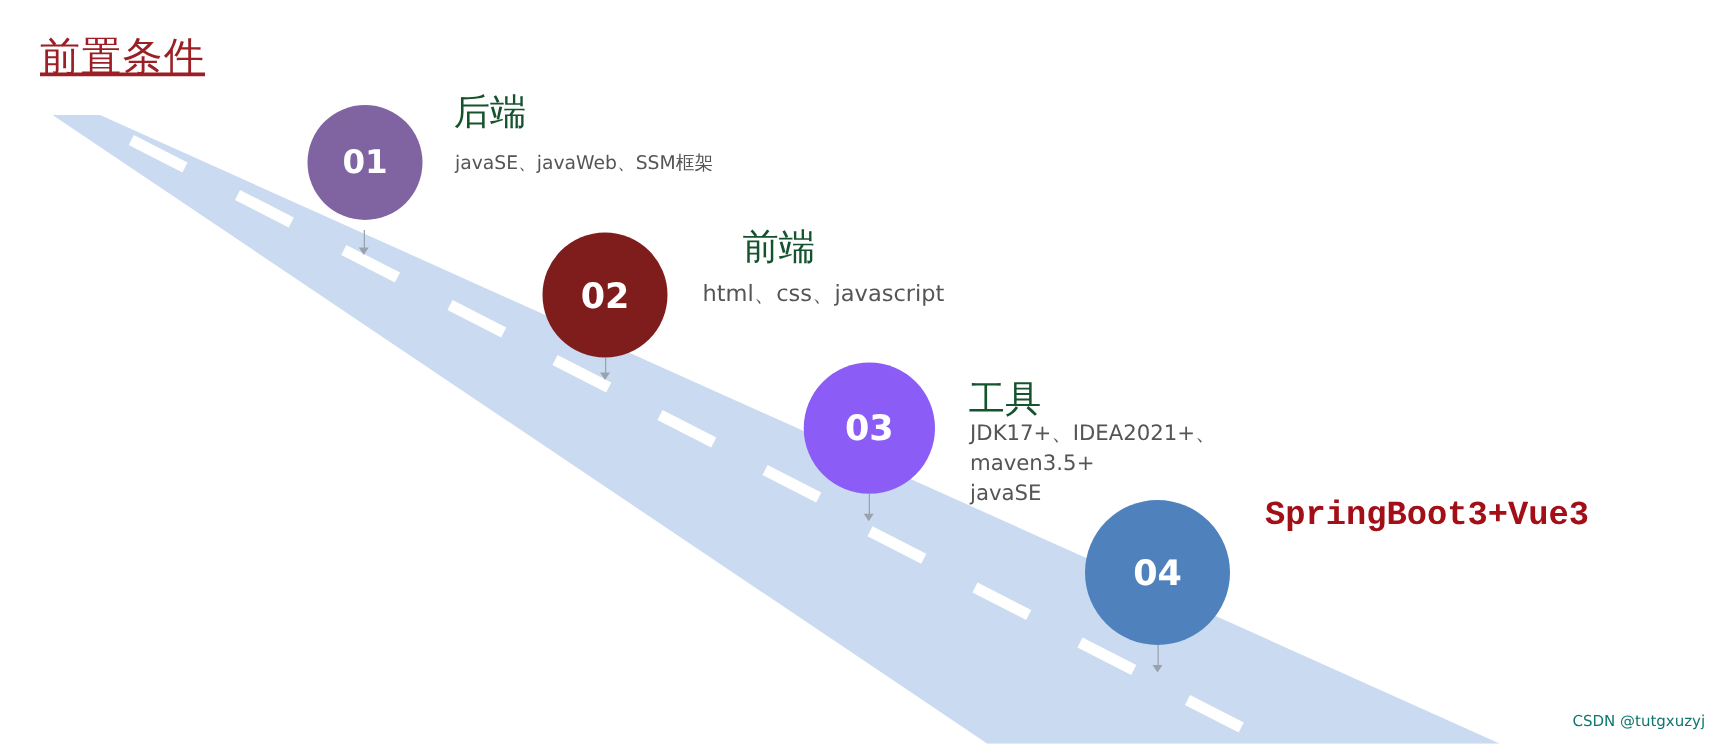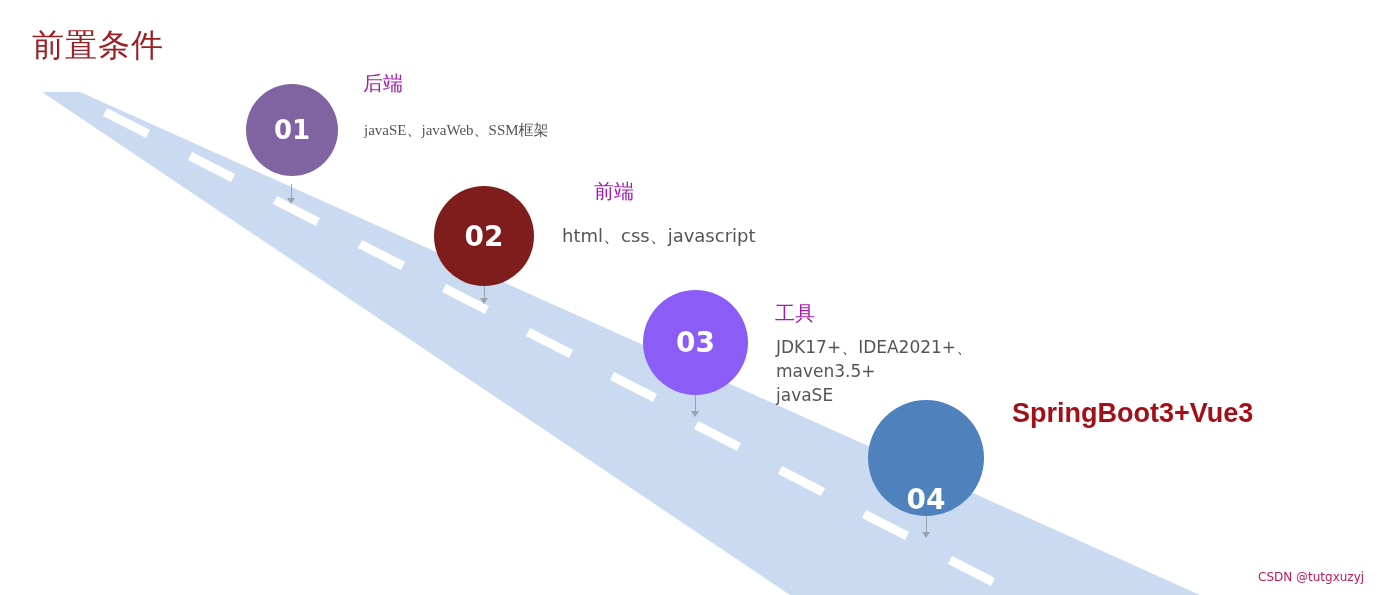--- a/index.html
+++ b/index.html
@@ -1,30 +1,30 @@
 <!DOCTYPE html>
 <html><head>
 <meta charset="utf-8">
 <style>
   html, body { margin:0; padding:0; background:#ffffff; }
   body { width:1385px; height:595px; position:relative; overflow:hidden;
          font-family:"DejaVu Sans","Liberation Sans",sans-serif; }
   .road { position:absolute; left:0; top:0; }
-  .title { position:absolute; left:32px; top:24px; font-size:32px; color:#9b1f24; letter-spacing:1px; }
+  .title { position:absolute; left:32px; top:24px; font-size:32px; color:#9b1f24; letter-spacing:1px;text-decoration:underline; }
   .node { position:absolute; border-radius:50%; display:flex; align-items:center; justify-content:center;
           color:#fff; font-weight:bold; font-family:"DejaVu Sans","Liberation Sans",sans-serif; }
   .stem { position:absolute; width:1px; background:#9aa3ad; }
   .stem::after { content:""; position:absolute; left:-4px; bottom:-4px; border-left:4.5px solid transparent;
           border-right:4.5px solid transparent; border-top:6px solid #9aa3ad; }
-  .heading { position:absolute; font-size:20px; color:#a21caf;text-align:center; }
+  .heading { position:absolute; font-size:29px; color:#14532d;text-align:center; }
   .desc { position:absolute; font-size:17px; color:#555; line-height:24px; white-space:pre; }
   .desc.small { font-size:15px; }
   .final { position:absolute; left:1012px; top:398px; font-size:27px; font-weight:bold; color:#a30f16;
-           font-family:Liberation Sans, sans-serif; }
-  .watermark { position:absolute; left:1258px; top:570px; font-size:12px; color:#be185d; }
+           font-family:Liberation Mono, monospace; }
+  .watermark { position:absolute; left:1258px; top:570px; font-size:12px; color:#0f766e; }
 </style>
 </head>
 <body>
 
 <svg class="road" width="1385" height="595" viewBox="0 0 1385 595">
   <polygon points="42,92 80,92 1200,595 790,595" fill="#c9daf1"></polygon>
   <g stroke="#ffffff" stroke-width="9" stroke-linecap="butt">
     <line x1="105" y1="112" x2="148" y2="134"></line>
     <line x1="190" y1="156" x2="233" y2="178"></line>
     <line x1="275" y1="200" x2="318" y2="222"></line>
@@ -39,37 +39,37 @@
   </g>
 </svg>
 
 <div class="title">前置条件</div>
 
 <div class="node" style="left:246px; top:84px; width:92px; height:92px; background:#8064a2; font-size:26px;">
   <span>01</span>
 </div>
 <div class="stem" style="left:291px; top:184px; height:16px;"></div>
 <div class="heading" style="left:363px; top:70px;">后端</div>
-<div class="desc small" style="left:364px; top:118px;font-family:Liberation Serif, serif;">javaSE、javaWeb、SSM框架</div>
+<div class="desc small" style="left:364px; top:118px;">javaSE、javaWeb、SSM框架</div>
 
 <div class="node" style="left:434px; top:186px; width:100px; height:100px; background:#7f1d1d; font-size:28px;">
   <span>02</span>
 </div>
 <div class="stem" style="left:484px; top:286px; height:14px;"></div>
 <div class="heading" style="left:594px; top:178px;">前端</div>
 <div class="desc" style="left:562px; top:224px; font-size:18px;">html、css、javascript</div>
 
 <div class="node" style="left:643px; top:290px; width:105px; height:105px; background:#8b5cf6; font-size:28px;">
   <span>03</span>
 </div>
 <div class="stem" style="left:695px; top:395px; height:18px;"></div>
 <div class="heading" style="left:775px; top:300px;">工具</div>
 <div class="desc" style="left:776px; top:335px; font-size:17px;">JDK17+、IDEA2021+、
 maven3.5+
 javaSE</div>
 
-<div class="node" style="left:868px; top:400px; width:116px; height:116px; background:#4f81bd; font-size:28px;align-items:flex-end;">
+<div class="node" style="left:868px; top:400px; width:116px; height:116px; background:#4f81bd; font-size:28px;">
   <span>04</span>
 </div>
 <div class="stem" style="left:926px; top:516px; height:18px;"></div>
 <div class="final">SpringBoot3+Vue3</div>
 
 <div class="watermark">CSDN @tutgxuzyj</div>
 
 </body></html>

